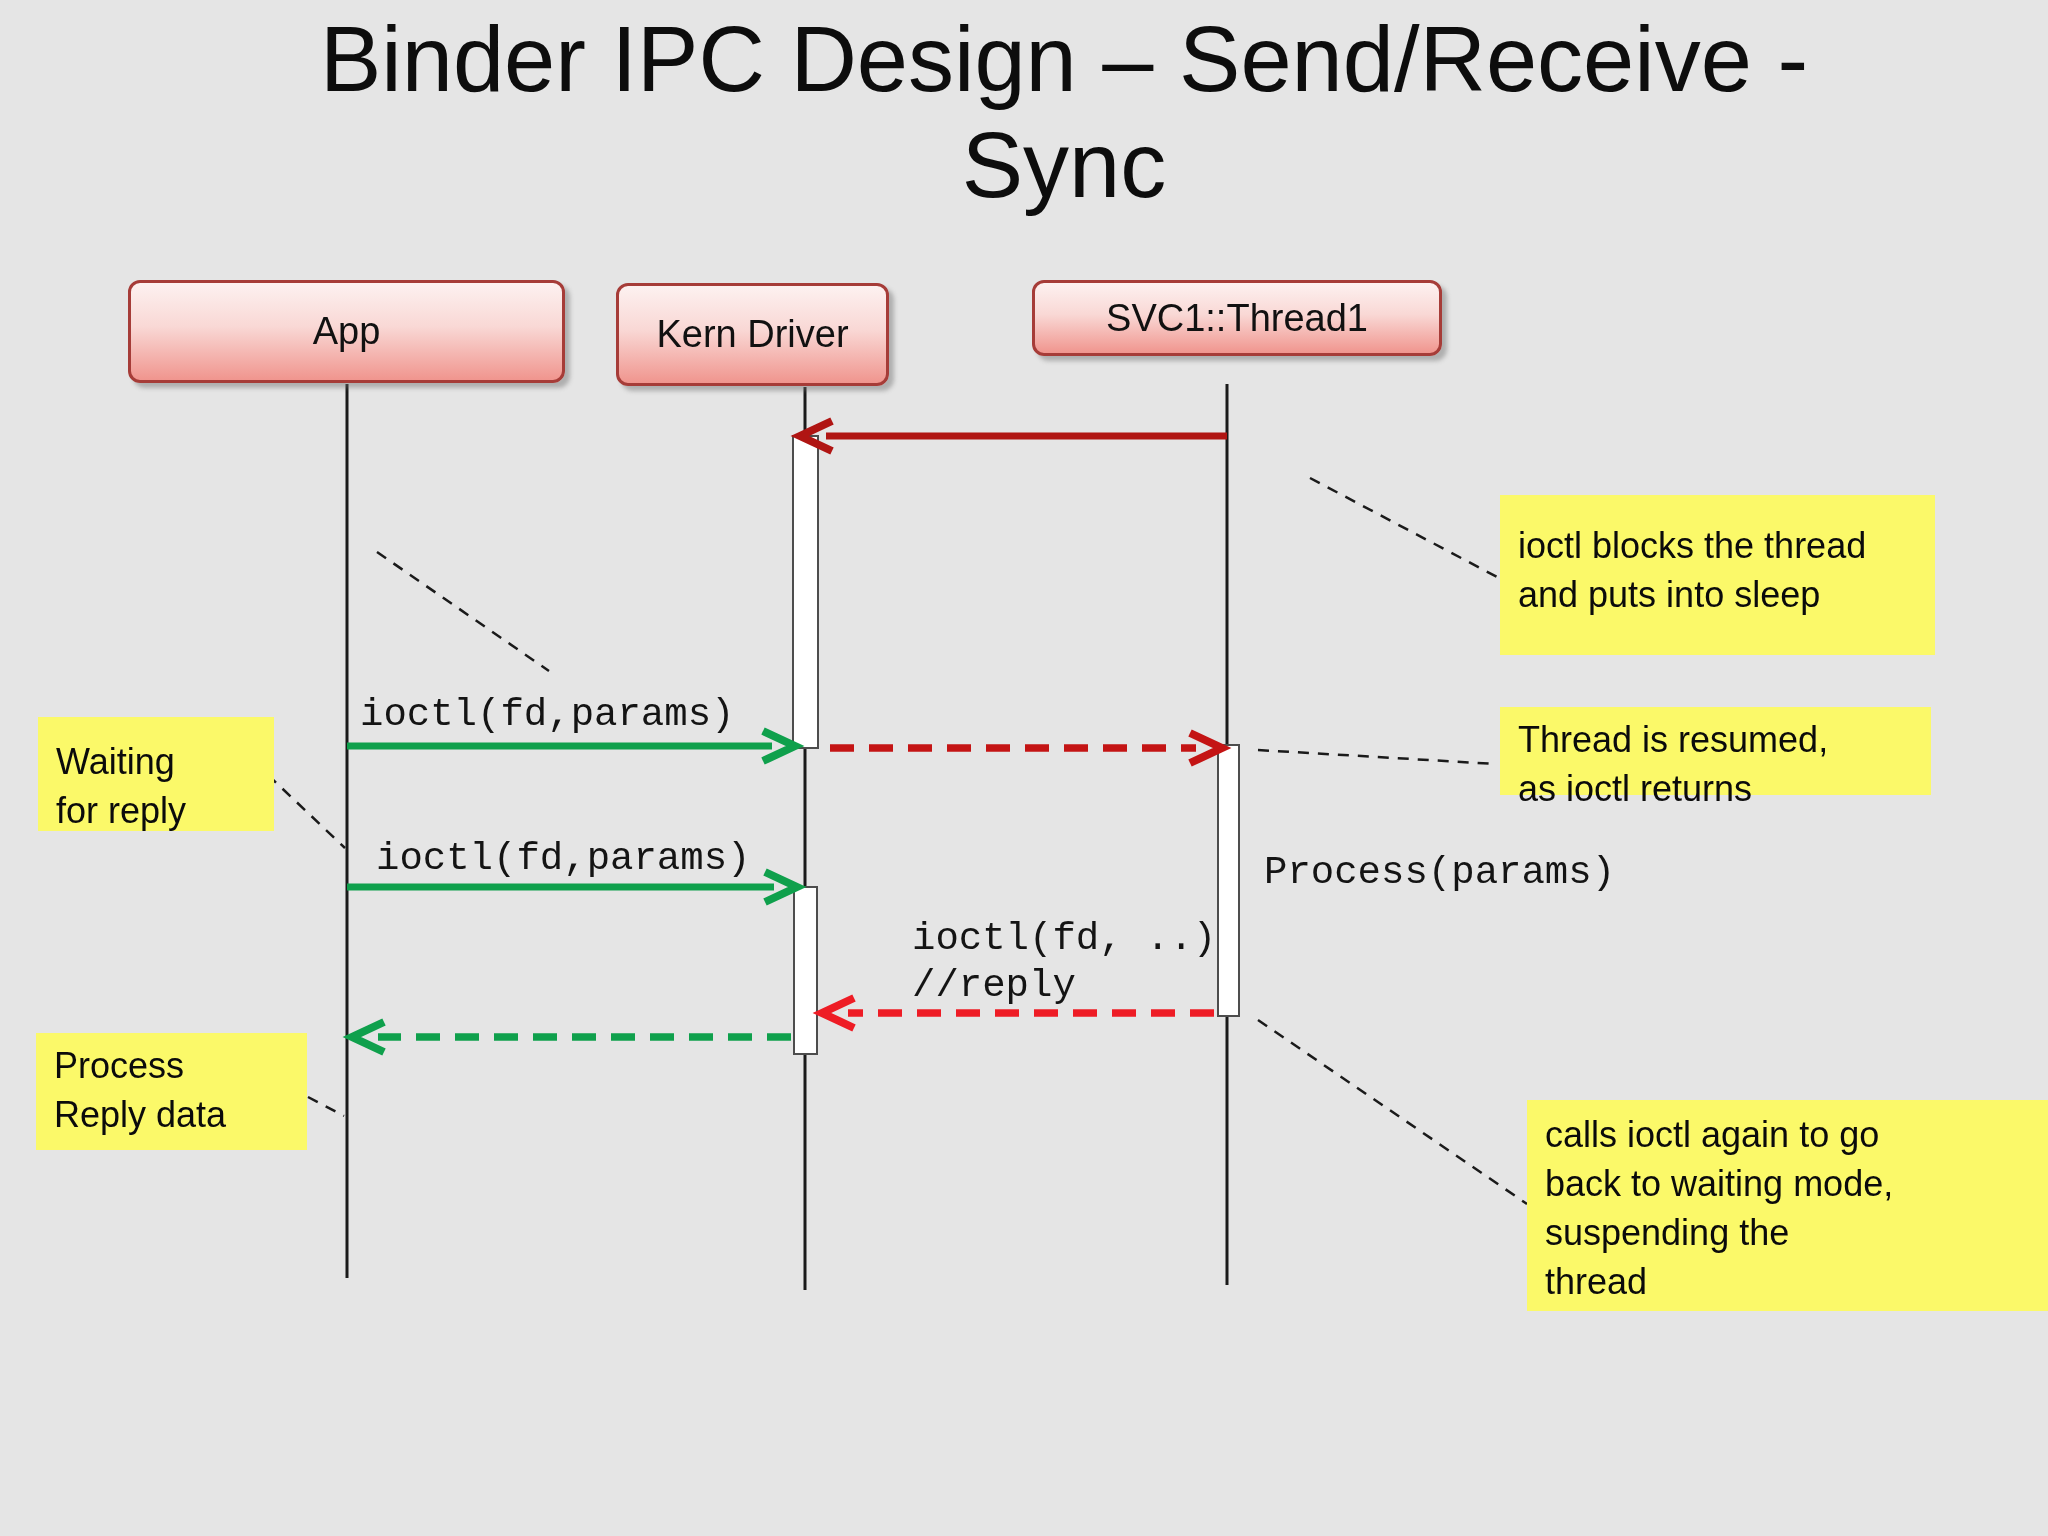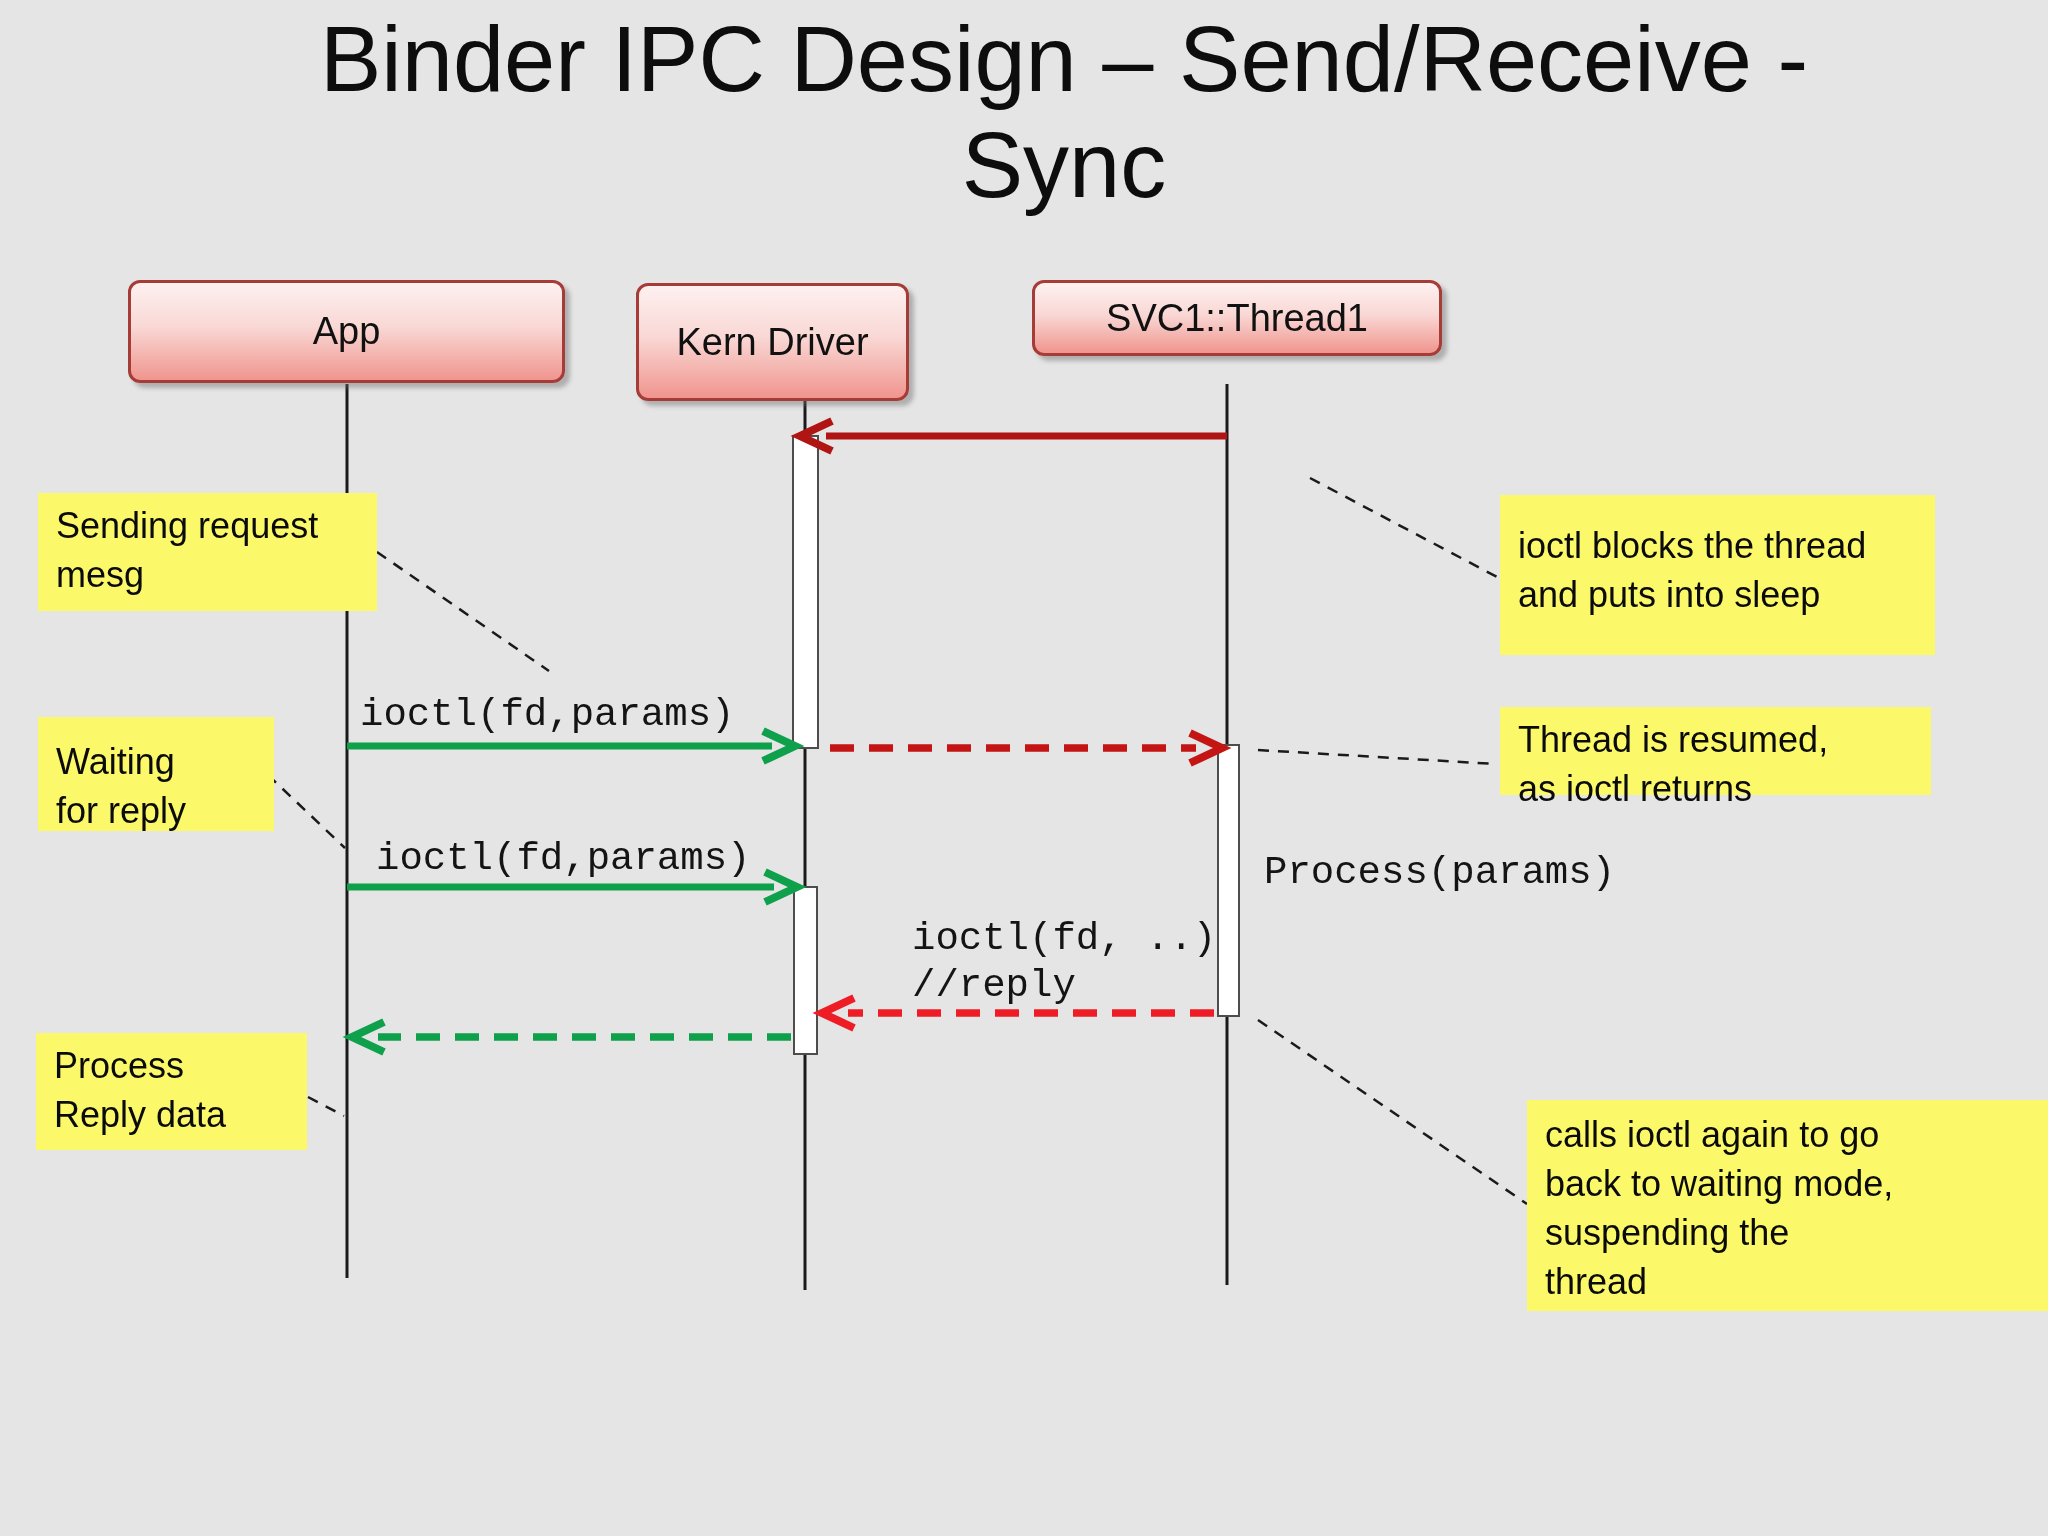--- a/index.html
+++ b/index.html
@@ -81,35 +81,33 @@
 
     <g>
       <line class="msg dashed-big c-green" x1="791" y1="1037" x2="378" y2="1037"></line>
       <polyline class="head c-green" points="384,1022 352,1037 384,1052"></polyline>
     </g>
   </svg>
 
   <div class="actor" style="left:128px;top:280px;width:437px;height:103px">
     <span>App</span>
   </div>
-  <div class="actor" style="left:636px;top:283px;width:273px;height:118px">
+  <div class="actor" style="left:616px;top:283px;width:273px;height:103px">
     <span>Kern Driver</span>
   </div>
   <div class="actor" style="left:1032px;top:280px;width:410px;height:76px">
     <span>SVC1::Thread1</span>
   </div>
 
   <div class="mlabel" style="left:360px;top:692px">ioctl(fd,params)</div>
   <div class="mlabel" style="left:376px;top:836px">ioctl(fd,params)</div>
   <div class="mlabel" style="left:912px;top:916px">ioctl(fd, ..)
 //reply</div>
   <div class="mlabel" style="left:1264px;top:850px">Process(params)</div>
 
-  <div class="note" style="left:38px;top:493px;width:339px;height:118px;padding-top:8px">Sending request
-mesg</div>
   <div class="note" style="left:38px;top:717px;width:236px;height:114px;padding-top:20px">Waiting
 for reply</div>
   <div class="note" style="left:36px;top:1033px;width:271px;height:117px;padding-top:8px">Process
 Reply data</div>
   <div class="note" style="left:1500px;top:495px;width:435px;height:160px;padding-top:26px">ioctl blocks the thread
 and puts  into sleep</div>
   <div class="note" style="left:1500px;top:707px;width:431px;height:88px;padding-top:8px">Thread is resumed,
 as ioctl returns</div>
   <div class="note" style="left:1527px;top:1100px;width:524px;height:211px;padding-top:10px">calls ioctl again to go
 back to waiting mode,

